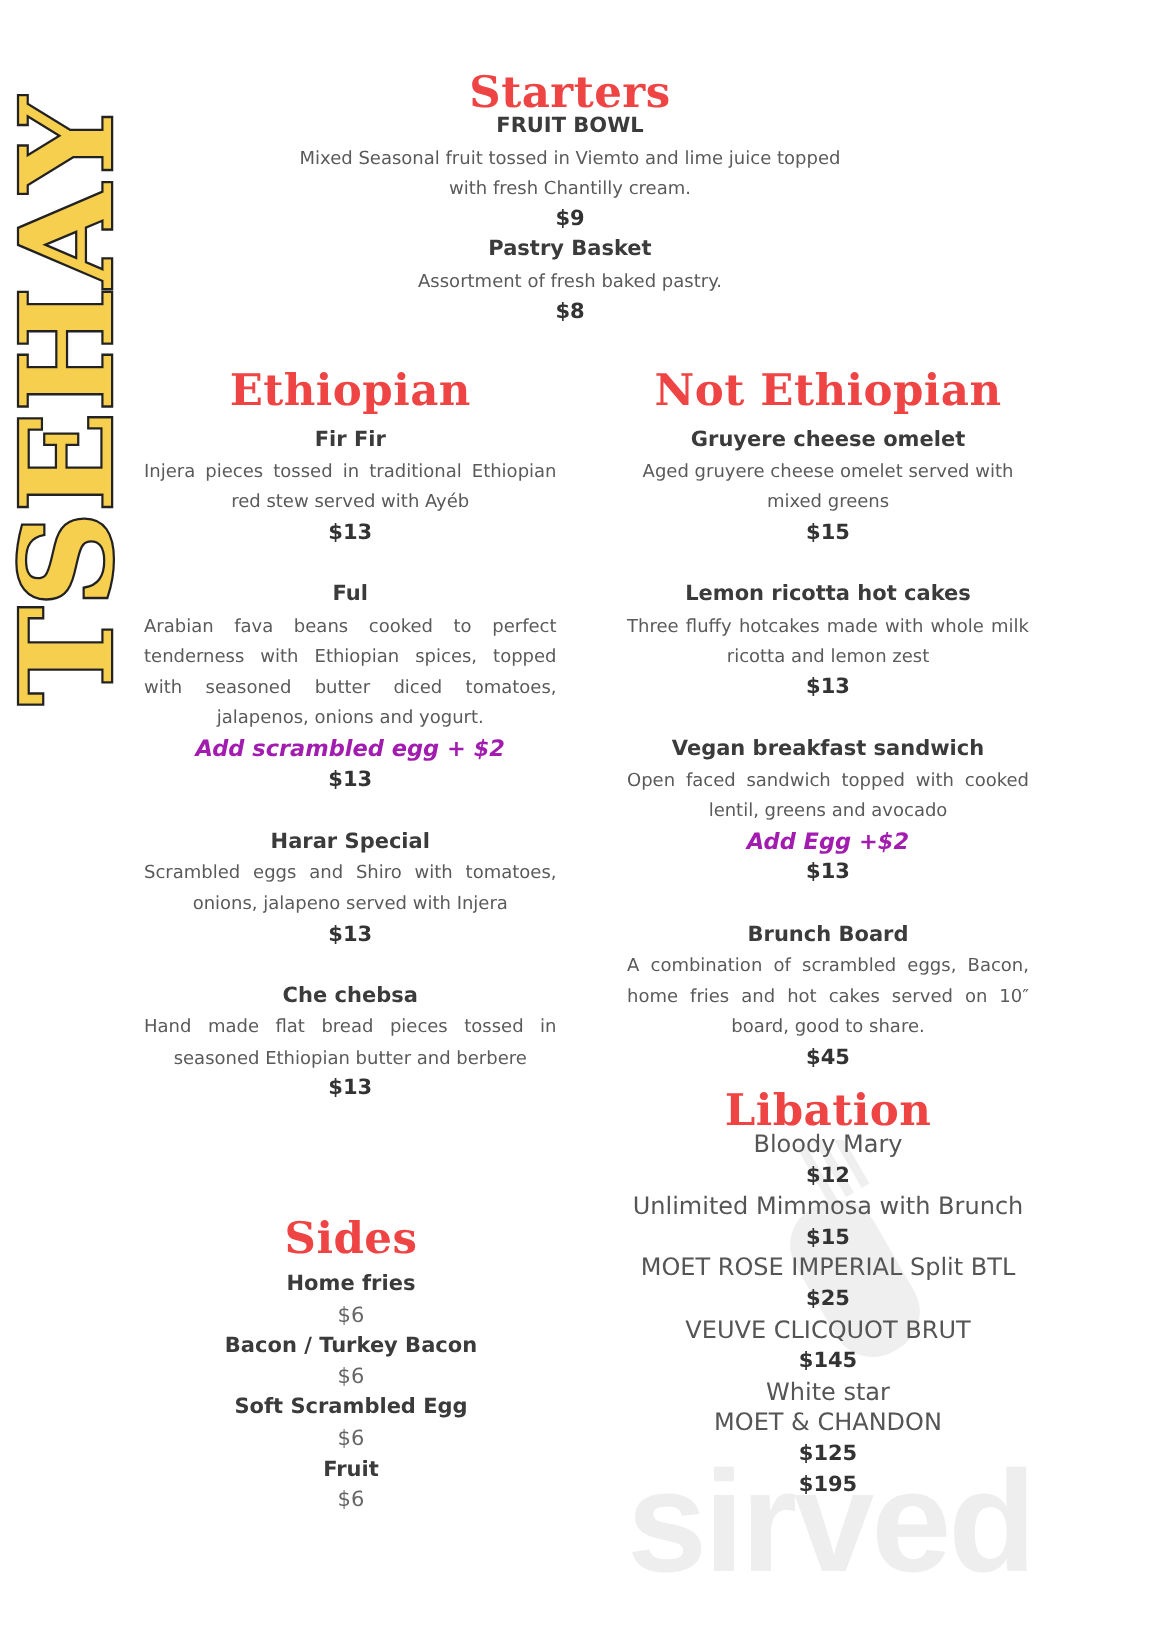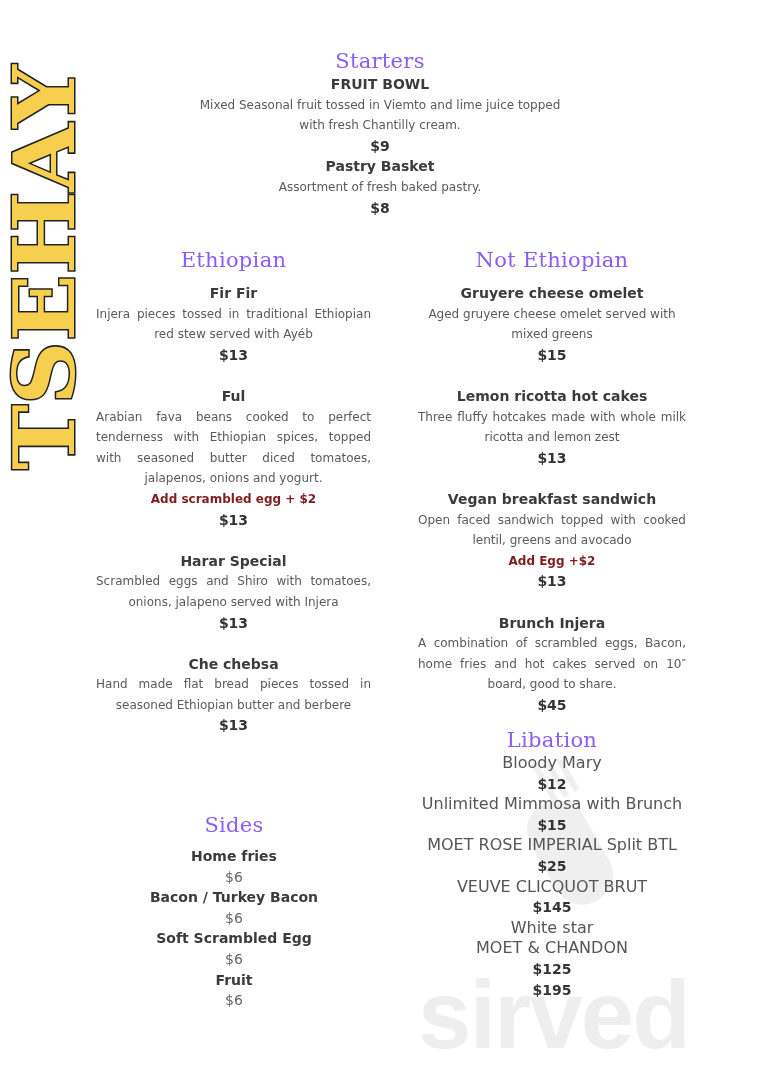--- a/index.html
+++ b/index.html
@@ -13,29 +13,29 @@
   .logo svg { width:100%; height:100%; }
   .watermark {
     position:absolute; left:418px; top:925px; font-family:"Liberation Sans", sans-serif;
     font-weight:bold; font-size:96px; color:#eeeeee; letter-spacing:-2px; z-index:0;margin-top:35px;
   }
   .fork {
     position:absolute; left:500px; top:760px; width:120px; height:150px; z-index:0;
   }
   .section { position:absolute; text-align:center; z-index:1; }
   .sec-title {
-    font-family:"DejaVu Serif", "Liberation Serif", serif; font-weight:normal;
-    color:#8b5cf6; font-size:21px; line-height:26px; letter-spacing:0.3px;
+    font-family:"DejaVu Serif", "Liberation Serif", serif; font-weight:bold;
+    color:#ef4444; font-size:29px; line-height:26px; letter-spacing:0.3px;
   }
   .name { font-weight:600; font-size:14px; line-height:20.6px; color:#3b3b3b; }
   .desc { font-size:12px; line-height:20.6px; color:#5a5a5a; }
   .desc.just { text-align:justify; text-align-last:center; }
   .price { font-weight:bold; font-size:14px; line-height:20.6px; color:#333; }
   .price.light { font-weight:normal; color:#666; }
-  .addon { font-weight:600; font-size:12px; line-height:20.6px; color:#7f1d1d; }
+  .addon { font-weight:600; font-size:15px; line-height:20.6px; color:#a21caf;font-style:italic; }
   .gap { height:20.6px; }
   .drink { font-size:16px; line-height:20.6px; color:#555; }
 </style>
 </head>
 <body>
 
 <div class="logo">
   <svg viewBox="0 0 80 412" preserveAspectRatio="none">
     <text id="logo-text" x="0" y="0" transform="translate(66,410) rotate(-90)" font-family="DejaVu Serif, serif" font-weight="bold" font-size="84" textLength="405" lengthAdjust="spacingAndGlyphs" fill="#f7cf4f" stroke="#222" stroke-width="3" paint-order="stroke">TSEHAY</text>
   </svg>
@@ -101,21 +101,21 @@
   <div class="gap"></div>
   <div class="name">Lemon ricotta hot cakes</div>
   <div class="desc just">Three fluffy hotcakes made with whole milk ricotta and lemon zest</div>
   <div class="price">$13</div>
   <div class="gap"></div>
   <div class="name">Vegan breakfast sandwich</div>
   <div class="desc just">Open faced sandwich topped with cooked lentil, greens and avocado</div>
   <div class="addon">Add Egg +$2</div>
   <div class="price">$13</div>
   <div class="gap"></div>
-  <div class="name">Brunch Injera</div>
+  <div class="name">Brunch Board</div>
   <div class="desc just">A combination of scrambled eggs, Bacon, home fries and hot cakes served on 10″ board, good to share.</div>
   <div class="price">$45</div>
 </div>
 
 <div class="section" style="left:418px; top:727px; width:268px;">
   <div class="sec-title">Libation</div>
   <div class="drink">Bloody Mary</div>
   <div class="price">$12</div>
   <div class="drink">Unlimited Mimmosa with Brunch</div>
   <div class="price">$15</div>

